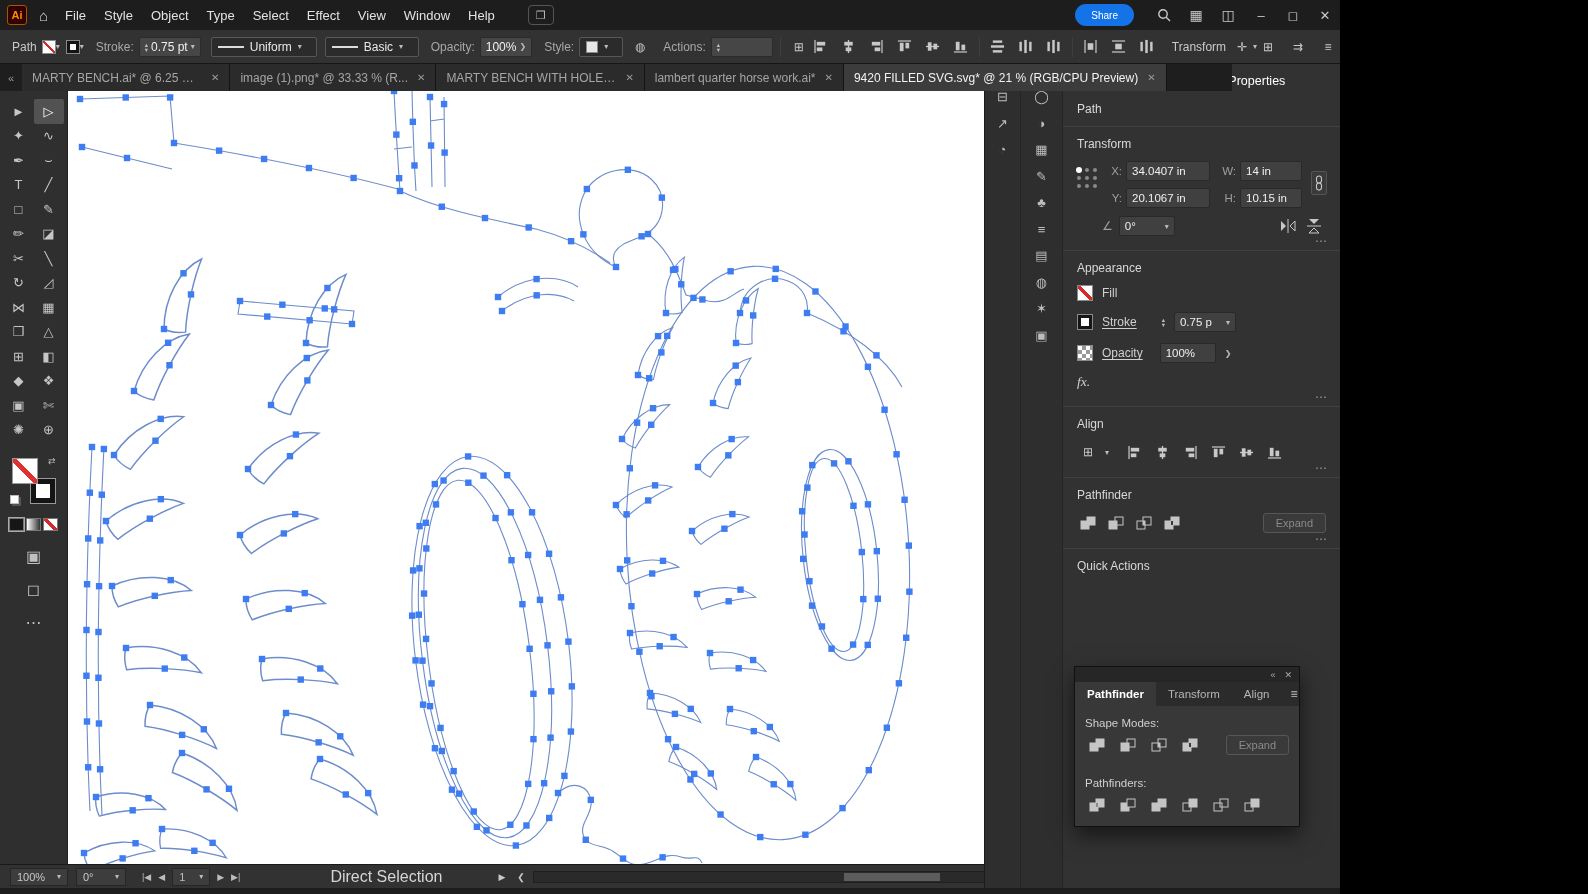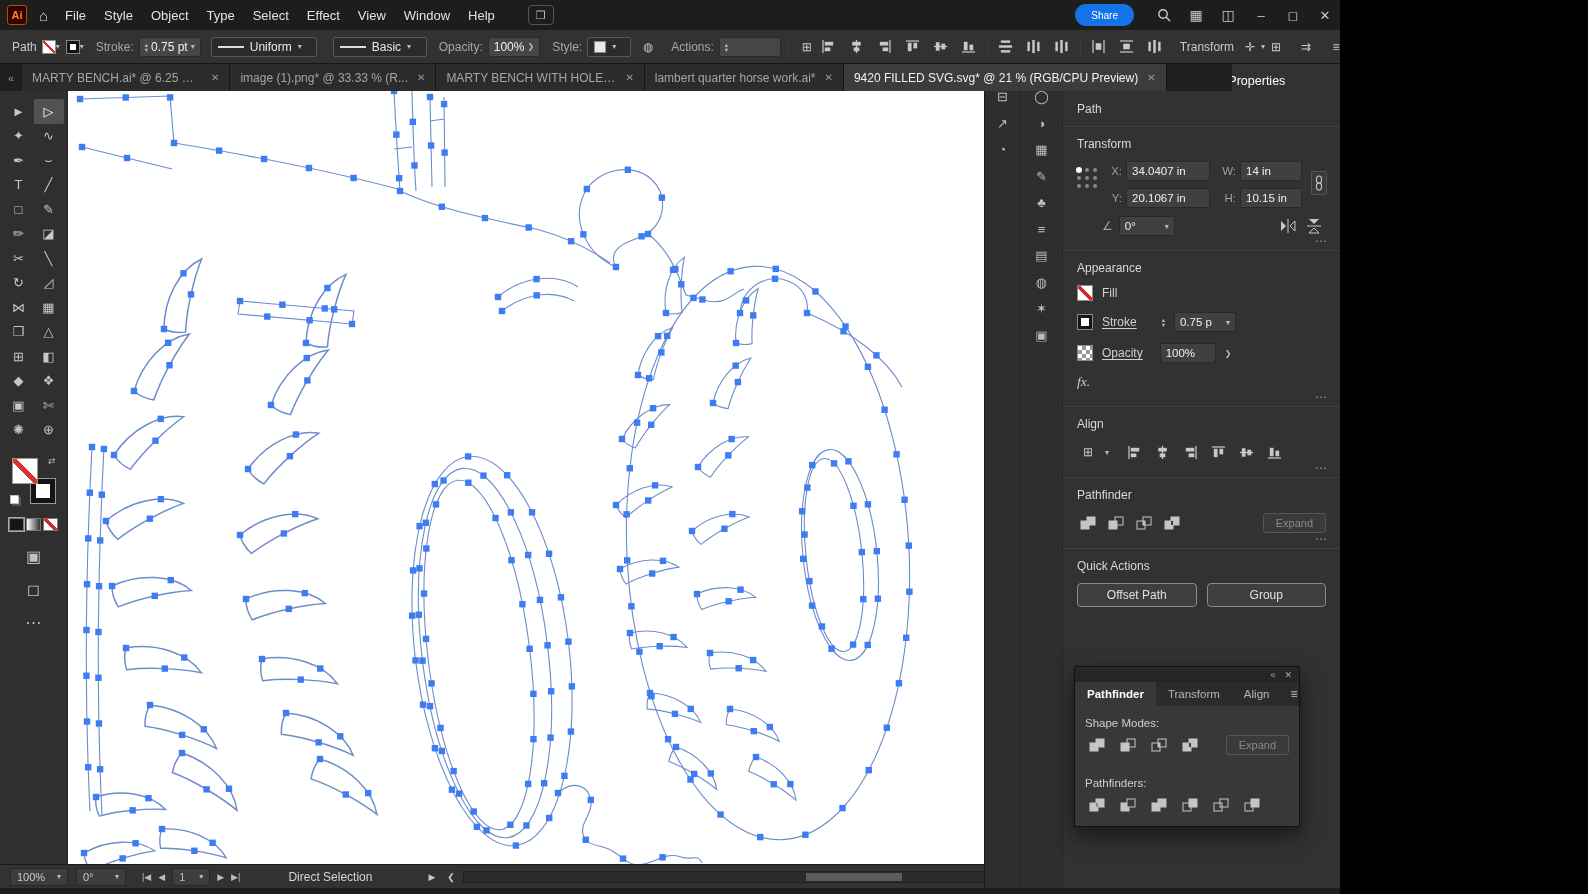--- a/index.html
+++ b/index.html
@@ -67,21 +67,21 @@
 #art{position:absolute;left:0;top:0;width:100%;height:100%}
 #art .vp{fill:none;stroke:#6d8ccb;stroke-width:1.1}
 #art .anc{fill:#3e7cf1}
 .vscroll{position:absolute;right:0;top:0;width:10px;bottom:24px;background:#2a2a2a;border-left:1px solid #1c1c1c}
 .vthumb{position:absolute;left:1px;right:1px;top:362px;height:56px;background:#5c5c5c;border-radius:4px}
 
 
 .statusbar{position:absolute;left:0;right:0;bottom:0;height:24px;background:#323232;border-top:1px solid #191919;display:flex;align-items:center;font-size:11px;color:#c9c9c9}
 .sb-field{display:flex;align-items:center;justify-content:space-between;background:#3d3d3d;border:1px solid #262626;height:18px;padding:0 6px;gap:6px;white-space:nowrap}
 .sb-nav{display:flex;align-items:center;gap:7px;margin-left:16px;font-size:9px;color:#bdbdbd}
-.sb-tool{margin-left:48px;color:#d5d5d5;font-size:12px;white-space:nowrap}
+.sb-tool{margin-left:90px;color:#d5d5d5;font-size:16px;white-space:nowrap}
 .sb-play{margin-left:56px;font-size:9px}
 .htrack{position:relative;flex:1;height:12px;background:#2a2a2a;border:1px solid #1f1f1f;margin:0 8px}
 .hthumb{position:absolute;top:1px;bottom:1px;left:46%;width:96px;background:#5c5c5c}
 
 
 .rightside{position:absolute;top:64px;right:0;width:356px;bottom:6px;display:flex;background:#323232;border-left:1px solid #1c1c1c;z-index:15}
 .strip{width:36px;background:#2e2e2e;border-right:1px solid #242424;display:flex;flex-direction:column;align-items:center;padding-top:3px}
 .strip.s2{width:42px}
 .strip-collapse{font-size:10px;color:#9a9a9a;align-self:flex-end;margin:0 8px 4px 0}
 .strip-icon{width:24px;height:24px;display:flex;align-items:center;justify-content:center;color:#bdbdbd;font-size:13px;margin:2.5px 0}
@@ -182,21 +182,21 @@
       <span>0.75 pt</span>
       <span class="dd-arrow">▾</span>
     </span>
 
     <span class="cb-dd" style="margin-left:10px;min-width:106px">
       <span class="cb-line"></span>
       <span>Uniform</span>
       <span class="dd-arrow">▾</span>
     </span>
 
-    <span class="cb-dd" style="margin-left:16px;min-width:94px">
+    <span class="cb-dd" style="margin-left:8px;min-width:94px">
       <span class="cb-line"></span>
       <span>Basic</span>
       <span class="dd-arrow">▾</span>
     </span>
 
     <span class="cb-label dim">Opacity:</span>
     <span class="cb-field">
       <span>100%</span>
       <span class="dd-arrow">❯</span>
     </span>
@@ -983,24 +983,20 @@
                 </svg>
               </span>
             </span>
           <span class="btn-expand">Expand</span>
         </div>
         <span class="more">⋯</span>
       </div>
 
       <div class="section" style="border-bottom:none">
         <div class="sec-head">Quick Actions</div>
-        <div class="qa-row">
-          <span class="qa-btn">Offset Path</span>
-          <span class="qa-btn">Group</span>
-        </div>
       </div>
     </div>
   </div>
 
   <div class="floatpanel">
     <div class="fp-header">
       <span>«</span>
       <span>✕</span>
     </div>
     <div class="fp-tabs">

